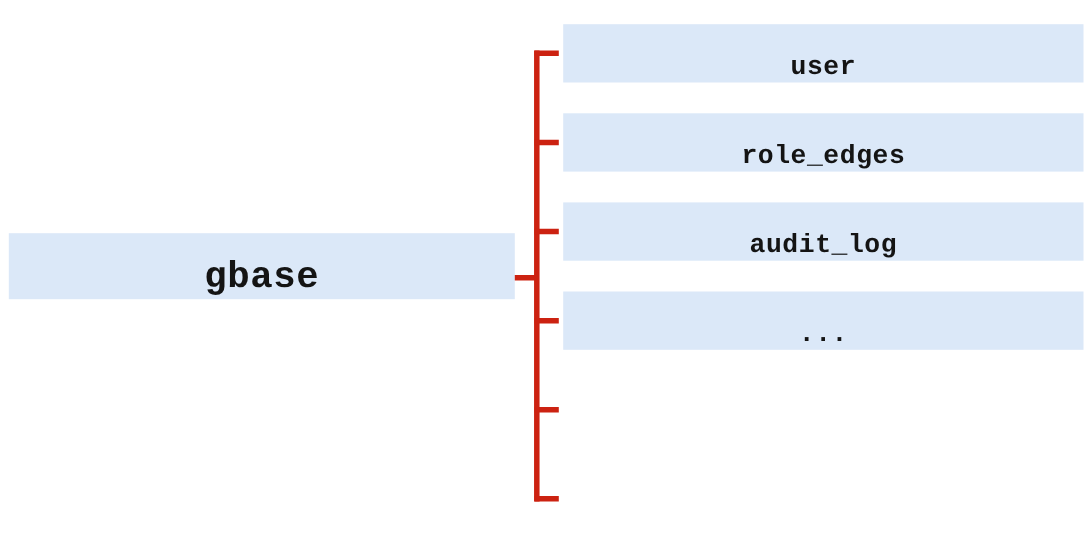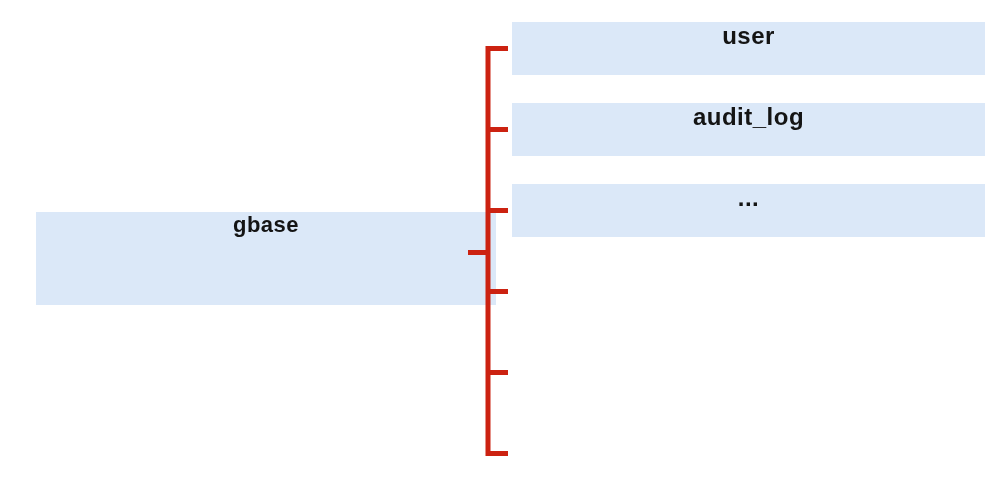--- a/index.html
+++ b/index.html
@@ -18,33 +18,33 @@
     width: 993px;
     height: 491px;
     background: #ffffff;
     overflow: hidden;
   }
   .node {
     background: var(--box-fill);
     color: var(--text);
     font-weight: bold;
     display: flex;
-    align-items: flex-start;
+    align-items: flex-end;
     justify-content: center;
     box-sizing: border-box;
+    font-family: Liberation Mono, monospace;
   }
   .root-box {
     position: absolute;
     left: 8px;
     top: 212px;
     width: 460px;
-    height: 93px;
-    font-size: 22px;
+    height: 60px;
+    font-size: 34px;
     letter-spacing: 0.5px;
-    margin-left: 28px;
   }
   .children {
     position: absolute;
     left: 512px;
     top: 22px;
     width: 473px;
     display: flex;
     flex-direction: column;
     gap: 28px;
   }
@@ -82,20 +82,23 @@
     <path d="M468 252.5 H488"></path>
     <path d="M488 46 V456"></path>
     <path d="M486 48.5 H508 M486 129.5 H508 M486 210.5 H508 M486 291.5 H508 M486 372.5 H508 M486 453.5 H508"></path>
   </svg>
 
   <div class="children">
     <div class="node child-box">
       <span>user</span>
     </div>
     <div class="node child-box">
+      <span>role_edges</span>
+    </div>
+    <div class="node child-box">
       <span>audit_log</span>
     </div>
     <div class="node child-box">
       <span>...</span>
     </div>
   </div>
 
 </div>
 
 </body></html>

